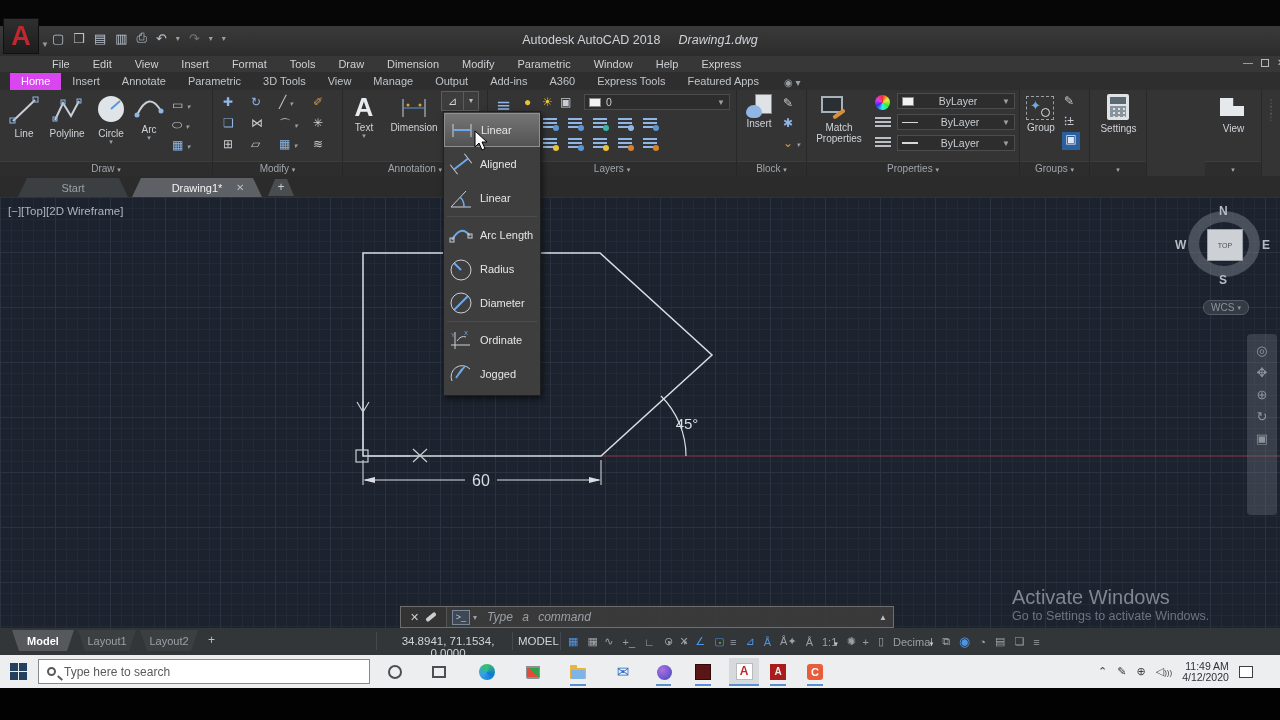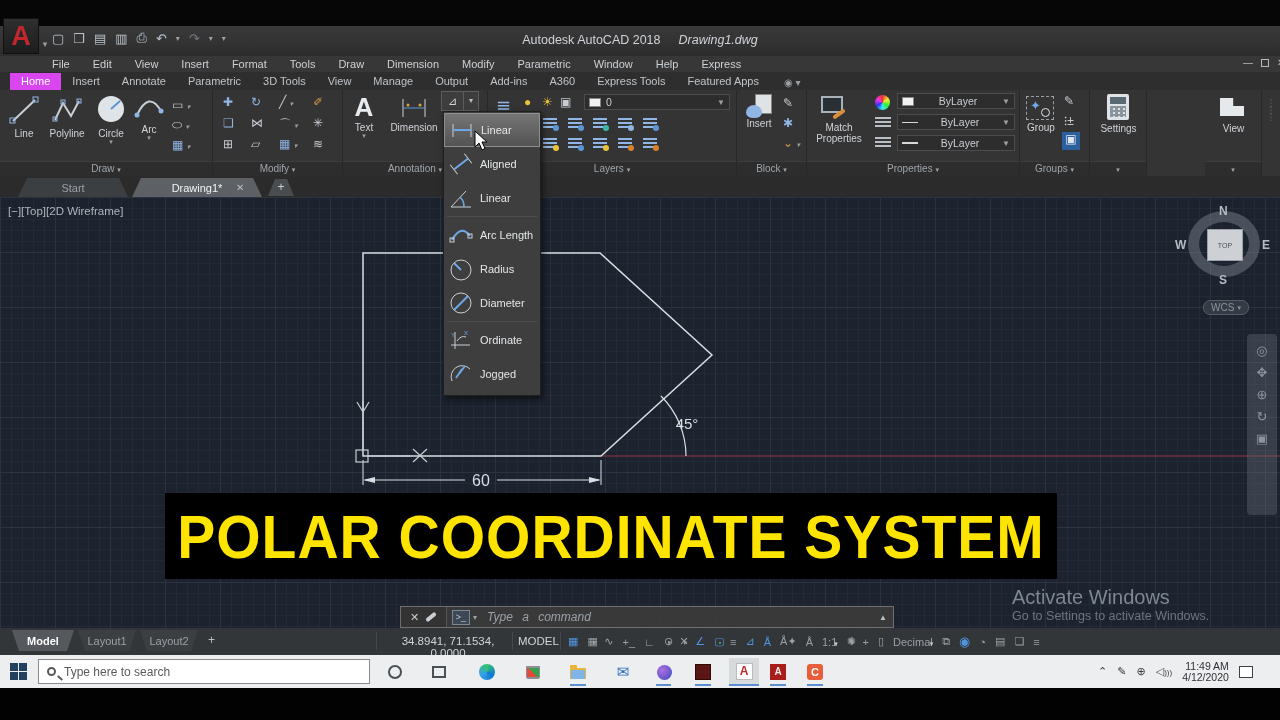--- a/index.html
+++ b/index.html
@@ -581,23 +581,20 @@
       </div>
 
     <div class="abs navbar">
       <span>◎</span>
       <span>✥</span>
       <span>⊕</span>
       <span>↻</span>
       <span>▣</span>
     </div>
 
-    <div class="abs banner">
-      <span>POLAR COORDINATE SYSTEM</span>
-    </div>
 
     <div class="abs wmark1">Activate Windows</div>
     <div class="abs wmark2">Go to Settings to activate Windows.</div>
 
     <div class="abs cmdbar">
       <div class="cmd-left">
         <span>✕</span>
         <span class="wrench"></span>
       </div>
       <div class="cmd-prompt">&gt;_</div>

